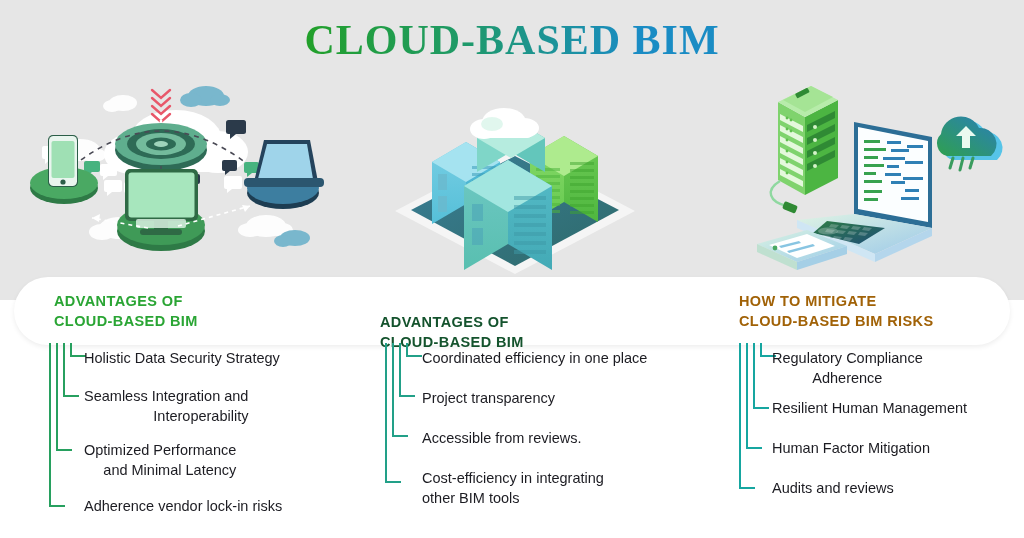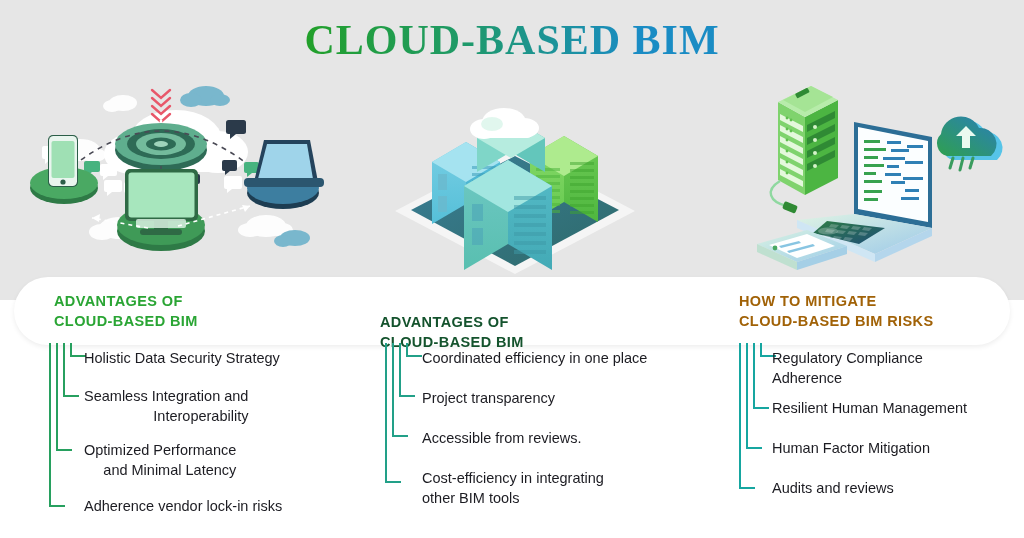--- a/index.html
+++ b/index.html
@@ -115,21 +115,21 @@
   }
   .item {
     position: absolute;
     font-size: 14.5px;
     line-height: 20px;
     color: #1c1c22;
     white-space: pre-line;
   }
   #list-1 .item { left: 36px; text-align: right; }
   #list-2 .item { left: 38px; }
-  #list-3 .item { left: 34px; }
+  #list-3 .item { left: 34px; text-align: center; }
 </style>
 </head>
 <body>
 
 <div id="top-band"></div>
 
 <div id="page-title">CLOUD-BASED BIM</div>
 
 <div class="illus" id="illus-1">
   <svg viewBox="0 0 320 205" xmlns="http://www.w3.org/2000/svg">

